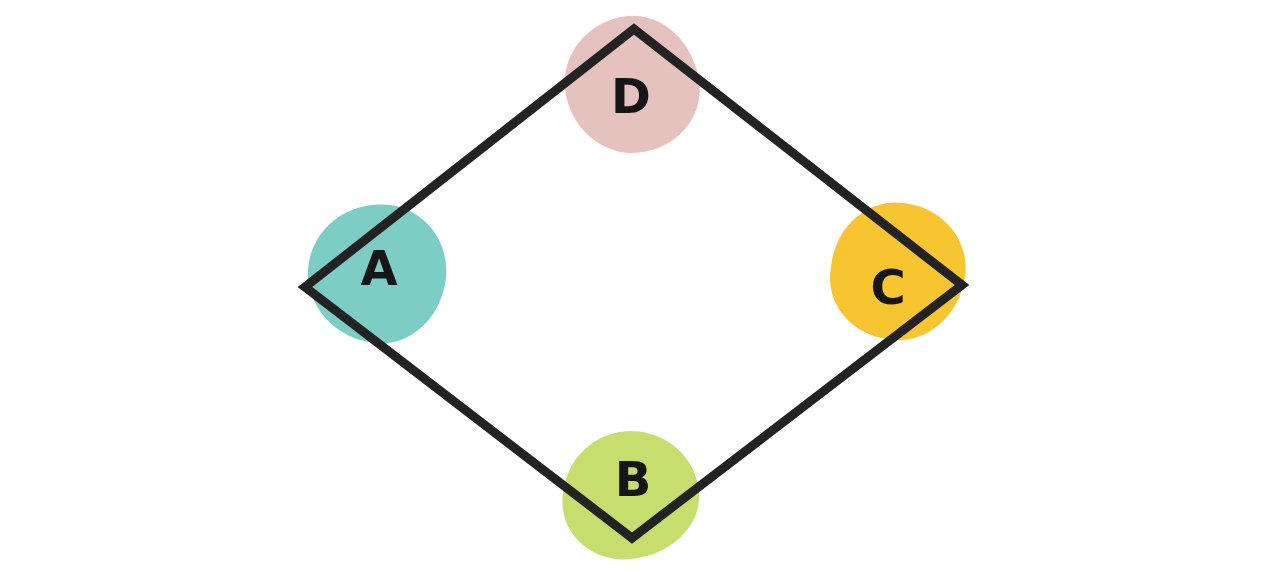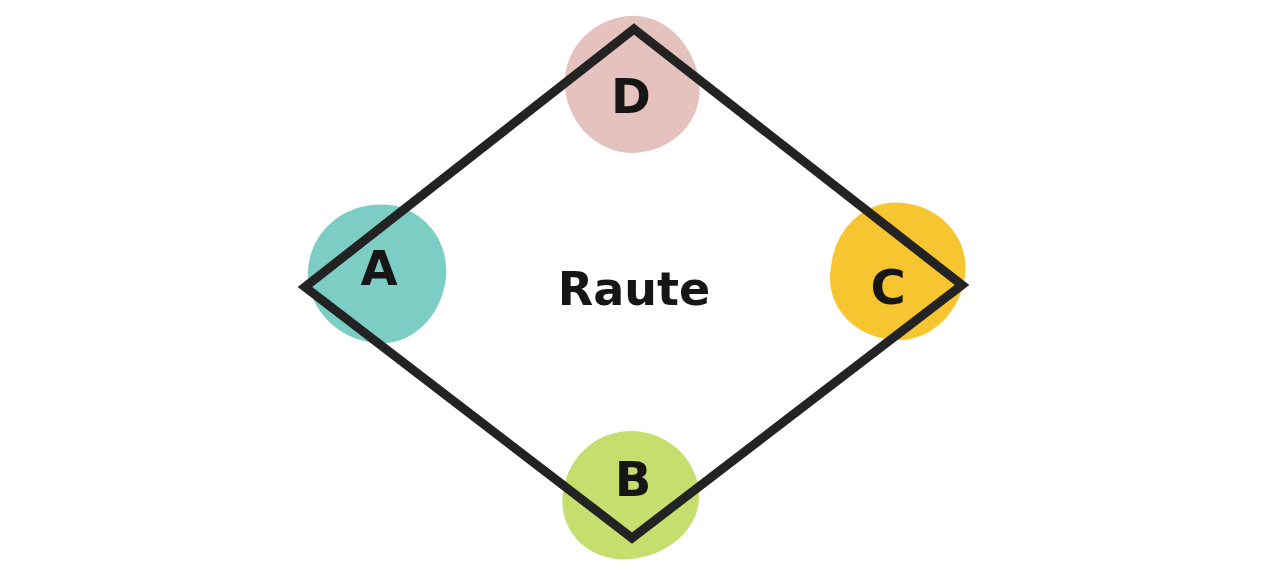--- a/index.html
+++ b/index.html
@@ -96,15 +96,14 @@
   </svg>
 
   <div class="vertex-label label-a">A</div>
 
   <div class="vertex-label label-b">B</div>
 
   <div class="vertex-label label-c">C</div>
 
   <div class="vertex-label label-d">D</div>
 
-  <div class="center-label">Raute</div>
 
 </div>
 
 </body></html>

